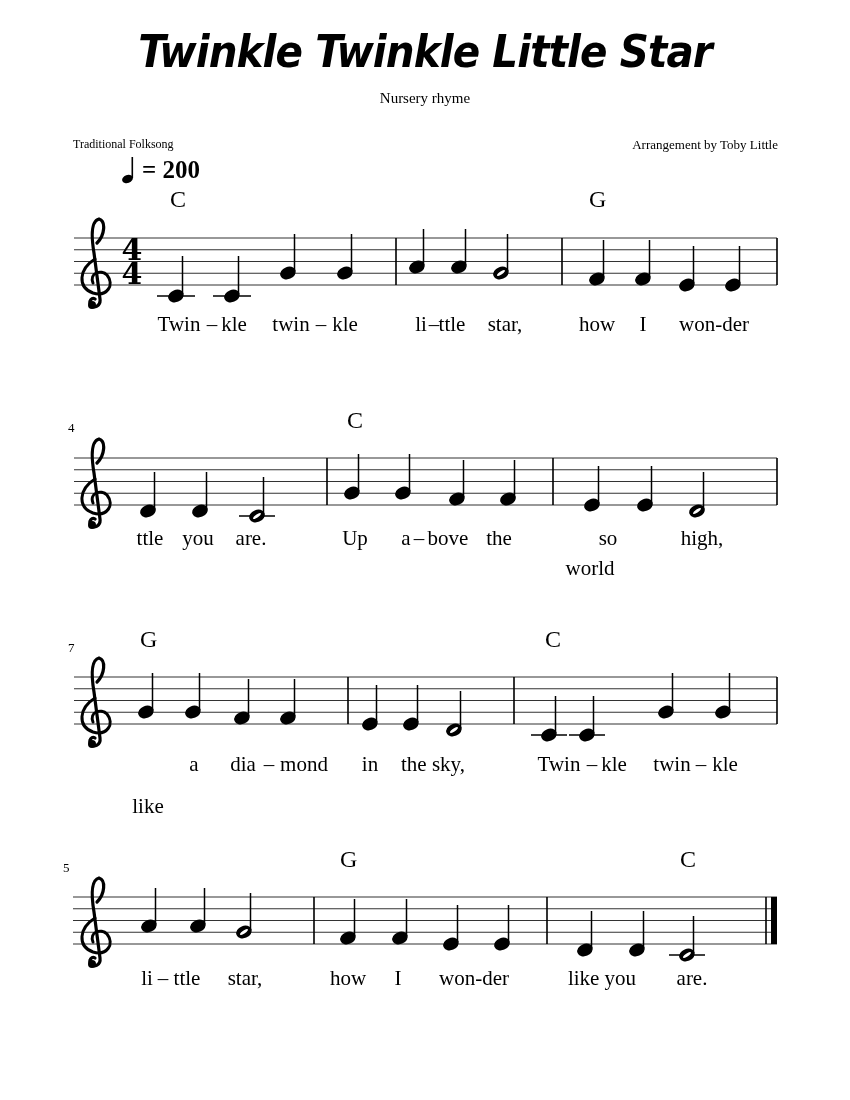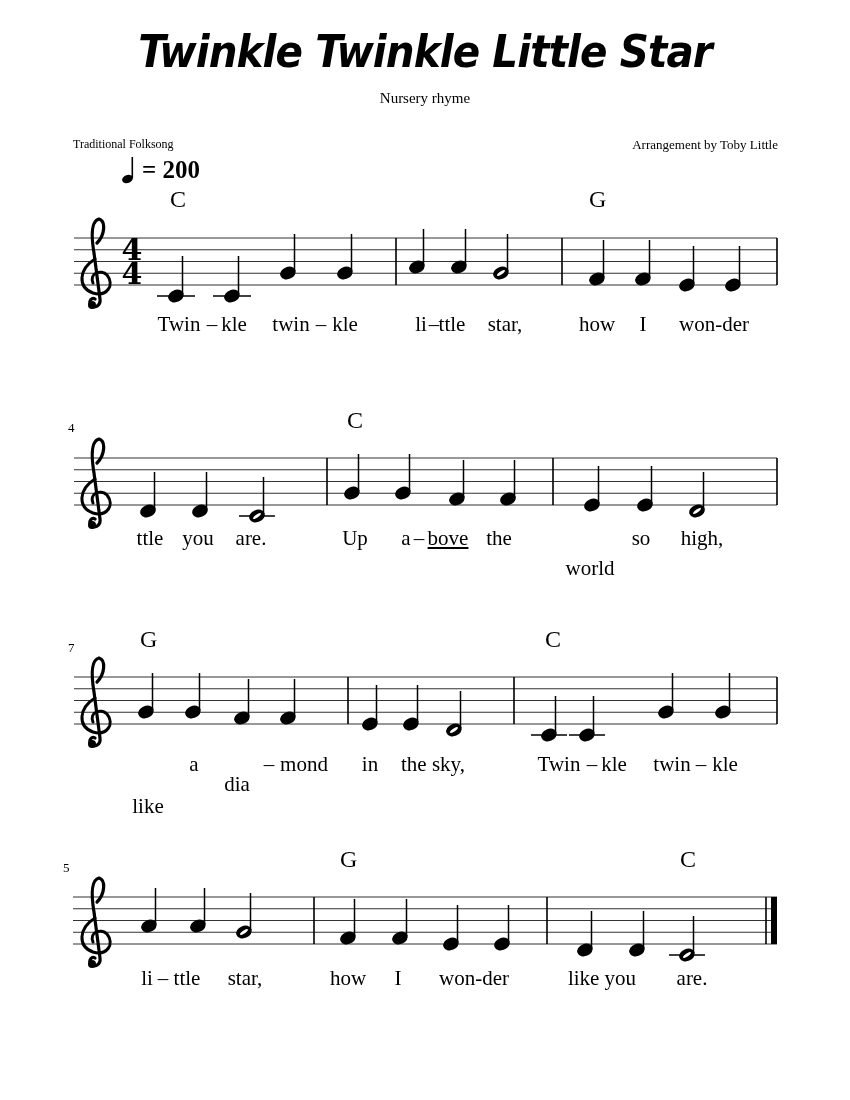--- a/index.html
+++ b/index.html
@@ -53,32 +53,32 @@
   <div class="lyric" style="left:714px; top:312px;">won-der</div>
 
   <div class="measure-num" style="left:68px; top:420px;">4</div>
   <div class="chord" style="left:347px; top:407px;">C</div>
   <div class="lyric" style="left:150px; top:526px;">ttle</div>
   <div class="lyric" style="left:198px; top:526px;">you</div>
   <div class="lyric" style="left:251px; top:526px;">are.</div>
   <div class="lyric" style="left:355px; top:526px;">Up</div>
   <div class="lyric" style="left:406px; top:526px;">a</div>
   <div class="lyric" style="left:419px; top:526px;">–</div>
-  <div class="lyric" style="left:448px; top:526px;text-decoration:underline;">bove</div>
+  <div class="lyric" style="left:448px; top:526px;">bove</div>
   <div class="lyric" style="left:499px; top:526px;">the</div>
   <div class="lyric" style="left:590px; top:556px;">world</div>
-  <div class="lyric" style="left:641px; top:526px;">so</div>
+  <div class="lyric" style="left:608px; top:526px;">so</div>
   <div class="lyric" style="left:702px; top:526px;">high,</div>
 
   <div class="measure-num" style="left:68px; top:640px;">7</div>
   <div class="chord" style="left:140px; top:626px;">G</div>
   <div class="chord" style="left:545px; top:626px;">C</div>
   <div class="lyric" style="left:148px; top:752px;margin-top:42px;">like</div>
   <div class="lyric" style="left:194px; top:752px;">a</div>
-  <div class="lyric" style="left:237px; top:752px;margin-top:20px;">dia</div>
+  <div class="lyric" style="left:243px; top:752px;">dia</div>
   <div class="lyric" style="left:269px; top:752px;">–</div>
   <div class="lyric" style="left:304px; top:752px;">mond</div>
   <div class="lyric" style="left:370px; top:752px;">in</div>
   <div class="lyric" style="left:433px; top:752px;">the sky,</div>
   <div class="lyric" style="left:559px; top:752px;">Twin</div>
   <div class="lyric" style="left:592px; top:752px;">–</div>
   <div class="lyric" style="left:614px; top:752px;">kle</div>
   <div class="lyric" style="left:672px; top:752px;">twin</div>
   <div class="lyric" style="left:701px; top:752px;">–</div>
   <div class="lyric" style="left:725px; top:752px;">kle</div>

